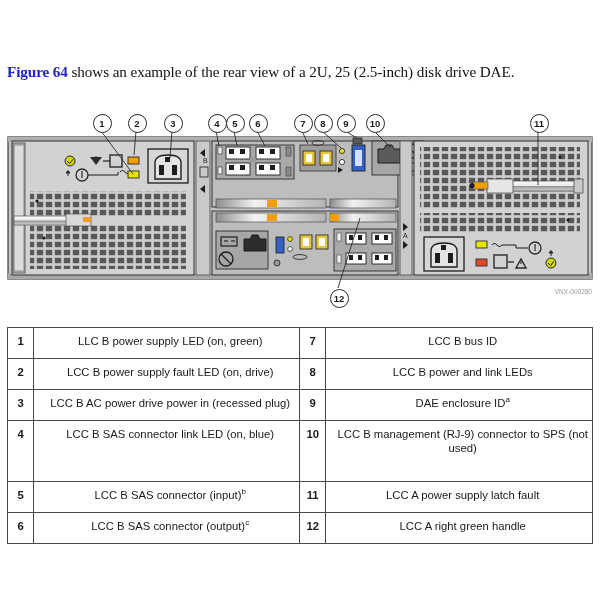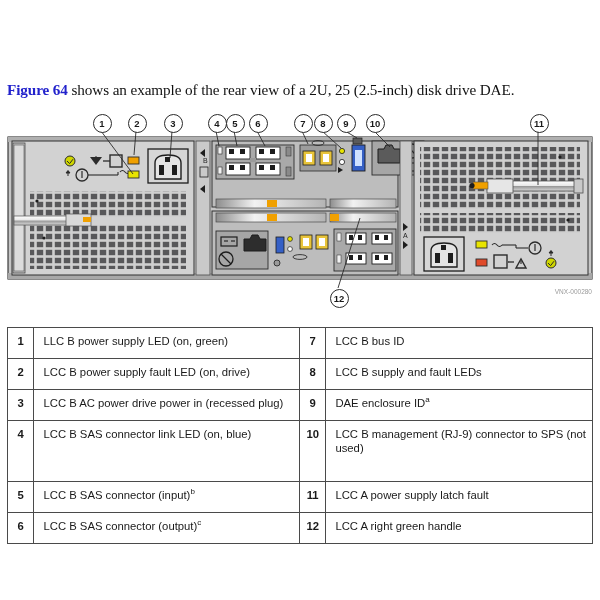--- a/index.html
+++ b/index.html
@@ -20,21 +20,20 @@
     position: absolute;
     left: 7px;
     top: 62px;
     width: 586px;
     font-family: "Liberation Serif", serif;
     font-size: 15.2px;
     line-height: 20px;
     color: #111111;
     white-space: nowrap;
     letter-spacing: -0.1px;
-    margin-top: 18px;
   }
   #intro-paragraph .figlink {
     color: #2222cc;
     font-weight: bold;
   }
 
   
   #diagram {
     position: absolute;
     left: 0;
@@ -54,20 +53,21 @@
     table-layout: fixed;
   }
   #legend-table td {
     border: 1px solid #4a4a4a;
     font-size: 11.3px;
     line-height: 14px;
     color: #1a1a1a;
     padding: 6px 2px 6px 9px;
     vertical-align: top;
     height: 18px;
+    text-align: center;
   }
   #legend-table td.numcell {
     font-weight: bold;
     text-align: center;
     padding-left: 0;
     padding-right: 0;
     width: 26px;
   }
   #legend-table td.tallrow { height: 48px; }
   #legend-table sup {
@@ -386,21 +386,21 @@
       <tr>
         <td class="numcell">1</td>
         <td class="">LLC B power supply LED (on, green)</td>
         <td class="numcell">7</td>
         <td class="">LCC B bus ID</td>
       </tr>
       <tr>
         <td class="numcell">2</td>
         <td class="">LCC B power supply fault LED (on, drive)</td>
         <td class="numcell">8</td>
-        <td class="">LCC B supply and fault LEDs</td>
+        <td class="">LCC B power and link LEDs</td>
       </tr>
       <tr>
         <td class="numcell">3</td>
         <td class="">LCC B AC power drive power in (recessed plug)</td>
         <td class="numcell">9</td>
         <td class="">DAE enclosure ID<sup>a</sup></td>
       </tr>
       <tr>
         <td class="numcell tallrow">4</td>
         <td class=" tallrow">LCC B SAS connector link LED (on, blue)</td>

